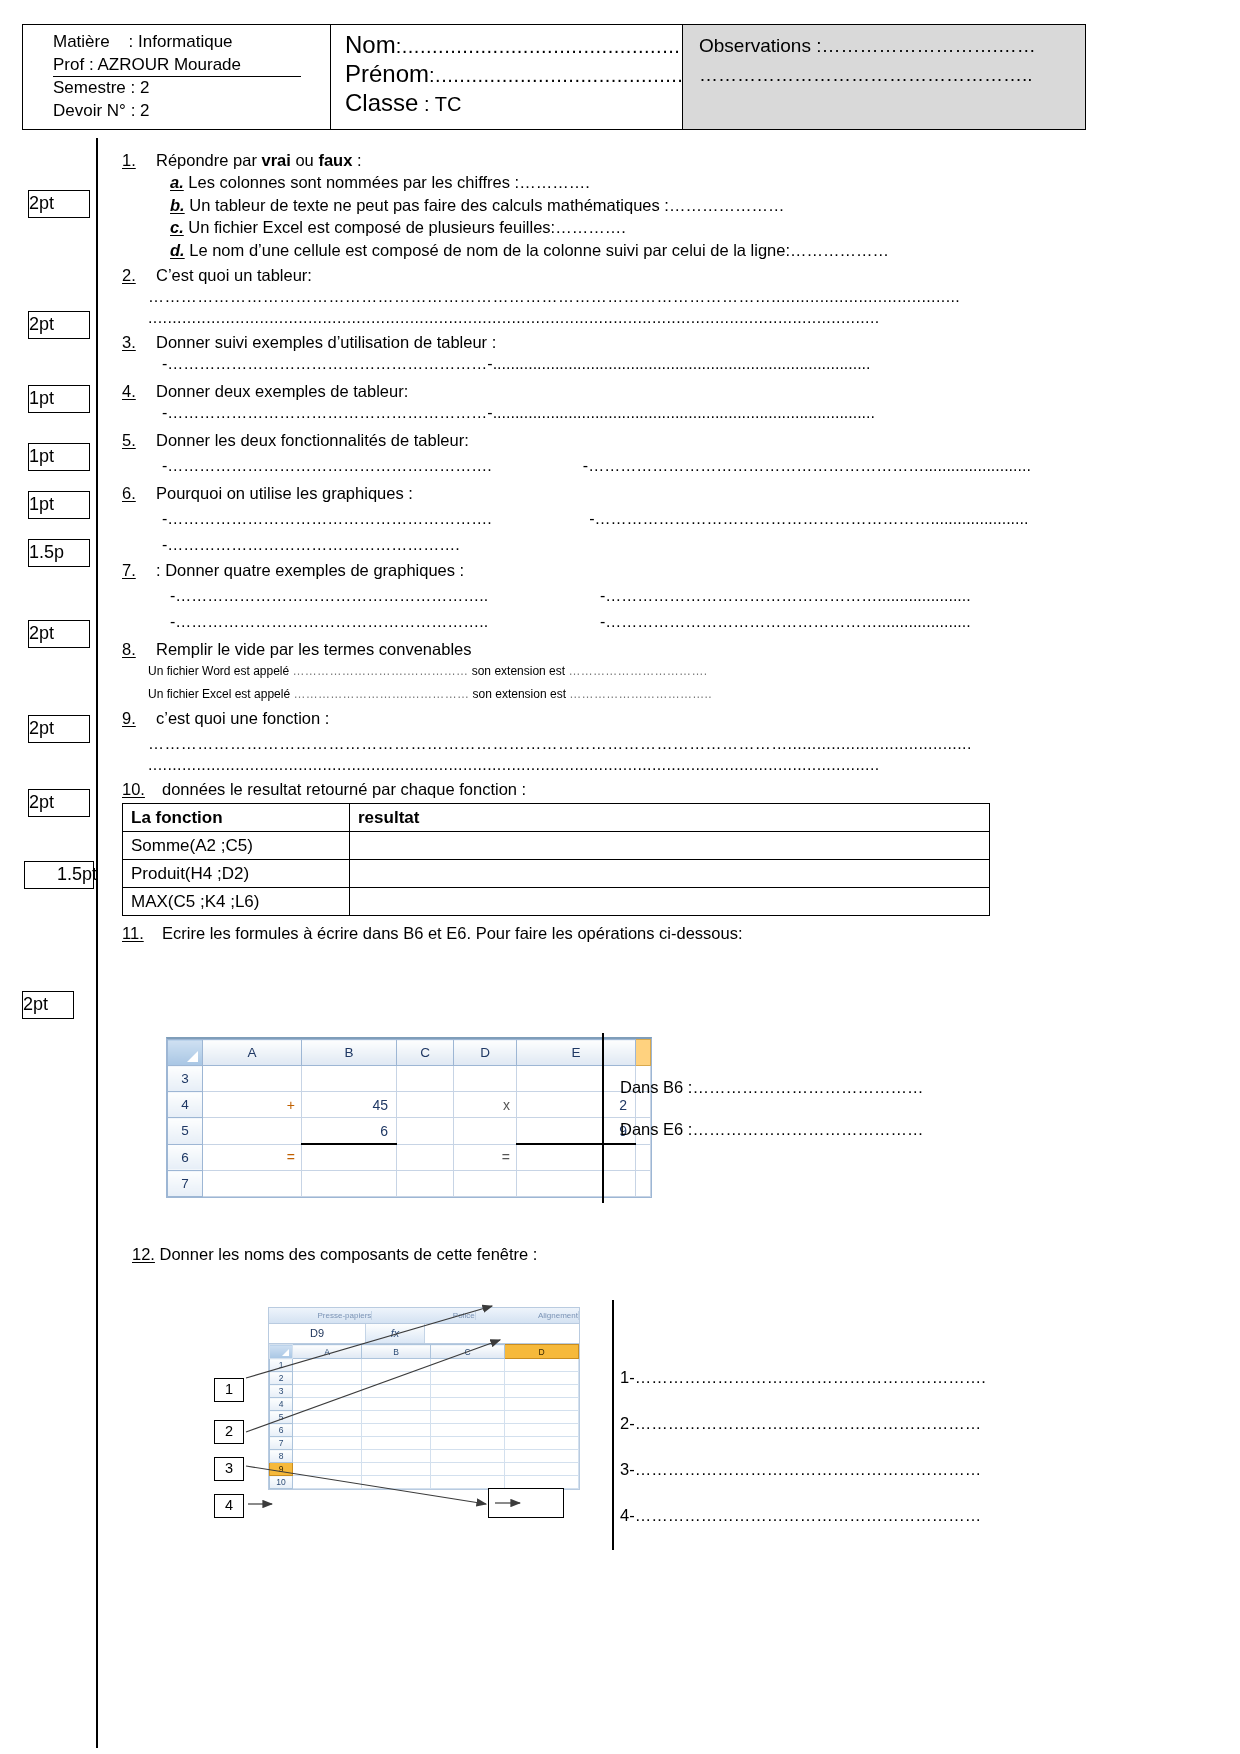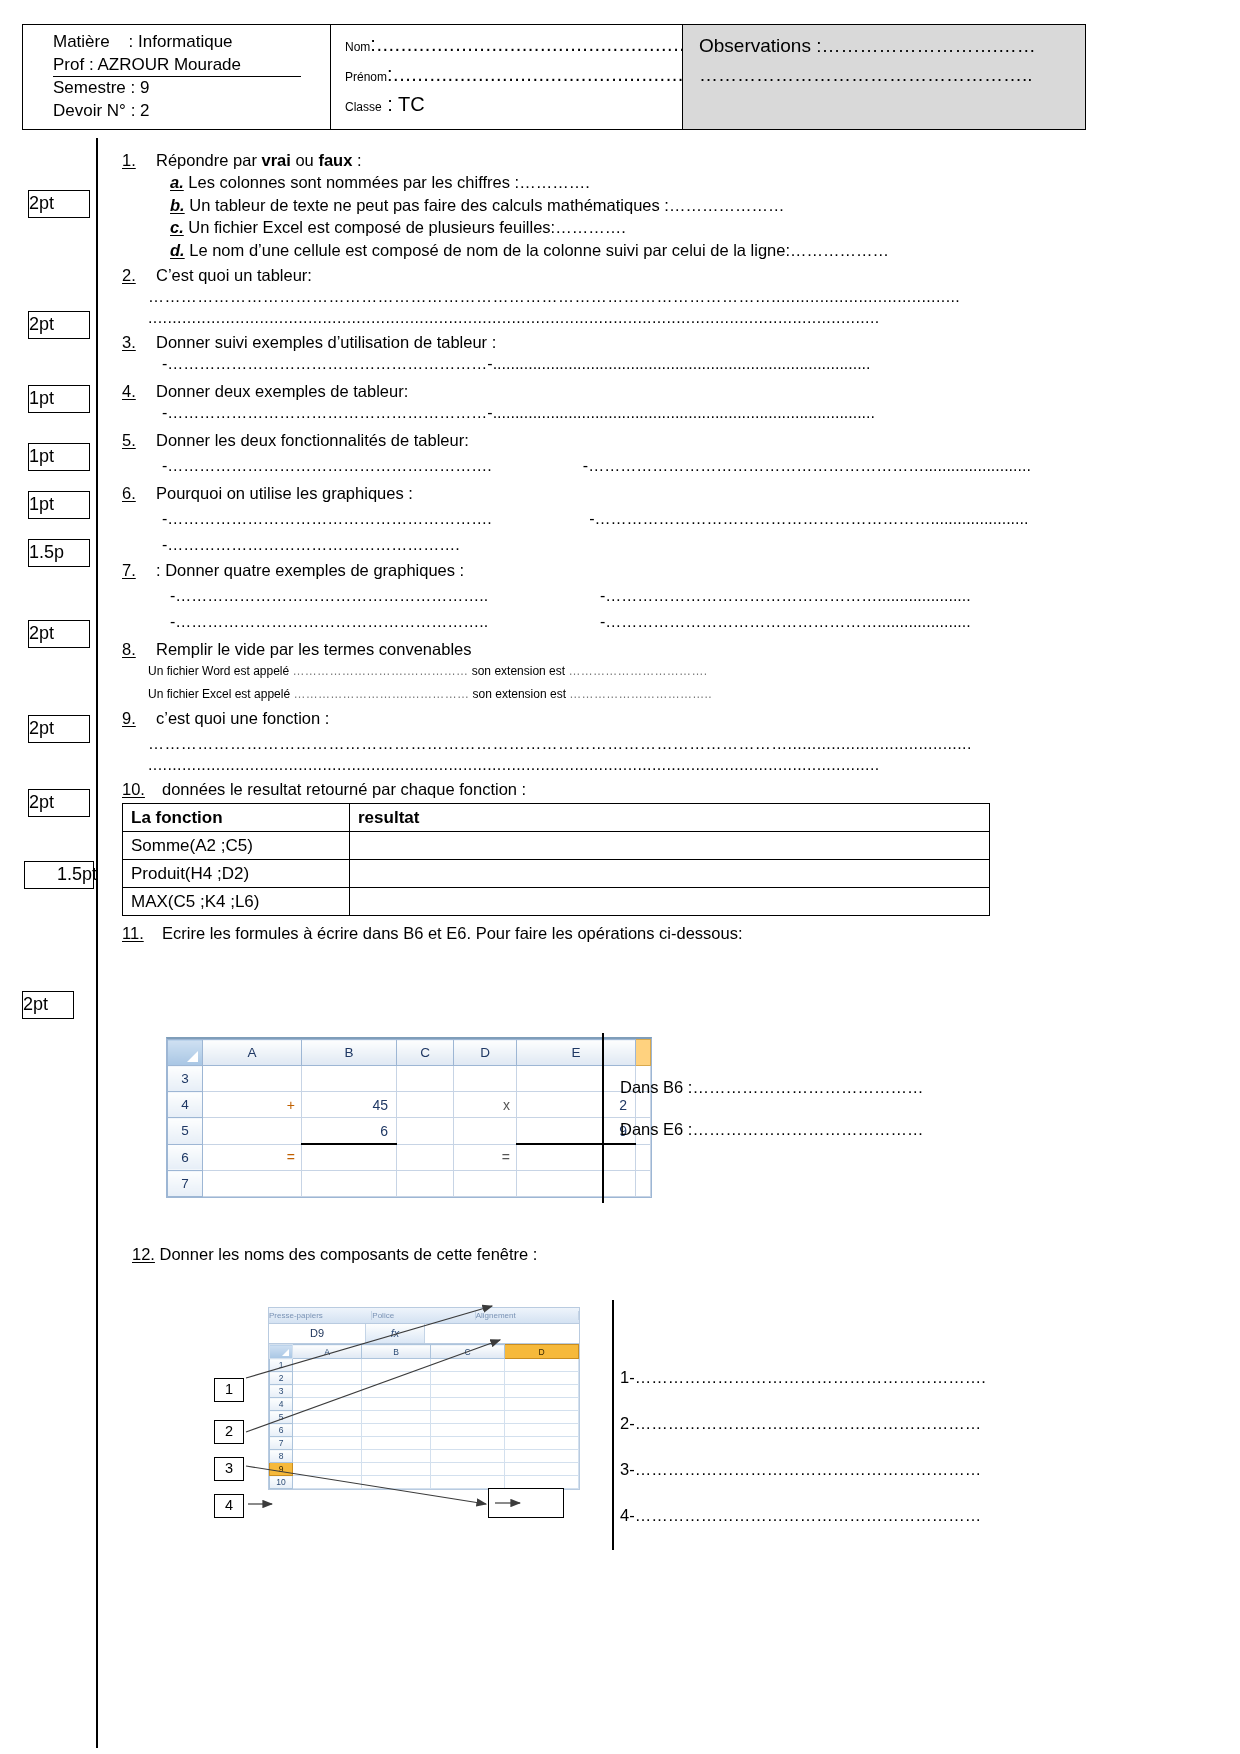--- a/index.html
+++ b/index.html
@@ -48,21 +48,21 @@
     line-height: 22px;
     white-space: nowrap;
   }
   .hd-left .hd-line { font-size: 17px; line-height: 22.5px; }
   .hd-underline {
     display: inline-block;
     border-bottom: 1.2px solid #000;
     padding-right: 60px;
   }
   .hd-big { font-size: 20px; line-height: 27px; white-space: nowrap; }
-  .hd-big .lbl { font-size: 12px; }
+  .hd-big .lbl { font-size: 24px; }
   .hd-right .hd-big { font-size: 19px; line-height: 29px; }
 
   .dots { letter-spacing: .5px; }
 
   
   .vrule {
     position: absolute;
     left: 96px;
     top: 138px;
     width: 1.8px;
@@ -249,23 +249,24 @@
     display: flex;
     height: 15px;
     background: linear-gradient(#eef4fb,#d4e2f2);
     border-bottom: 1px solid #b9cbe0;
     align-items: center;
     color: #7a93b5;
     font-size: 8px;
   }
   .win .ribbon span {
     flex: 1;
-    text-align: left;
+    text-align: right;
     border-right: 1px solid #c4d4e6;
     white-space: nowrap;
+    margin-left: 24px;
   }
   .win .fbar {
     display: flex;
     height: 19px;
     align-items: flex-start;
     background: linear-gradient(#f6fafd,#e3edf7);
     border-bottom: 1px solid #b9cbe0;
   }
   .win .namebox {
     width: 96px;
@@ -359,21 +360,21 @@
 
   <div class="header">
     <div class="hd-cell hd-left">
       <div class="hd-line">
         <span>Matière</span>
         &nbsp;&nbsp;&nbsp;<span>: Informatique</span>
       </div>
       <div class="hd-line">
         <span class="hd-underline">Prof : AZROUR Mourade</span>
       </div>
-      <div class="hd-line">Semestre : 9</div>
+      <div class="hd-line">Semestre : 2</div>
       <div class="hd-line">Devoir N° : 2</div>
     </div>
 
     <div class="hd-cell hd-mid">
       <div class="hd-big">
         <span class="lbl">Nom</span><span class="dots">:...................................................</span>
       </div>
       <div class="hd-big">
         <span class="lbl">Prénom</span><span class="dots">:..................................................</span>
       </div>

